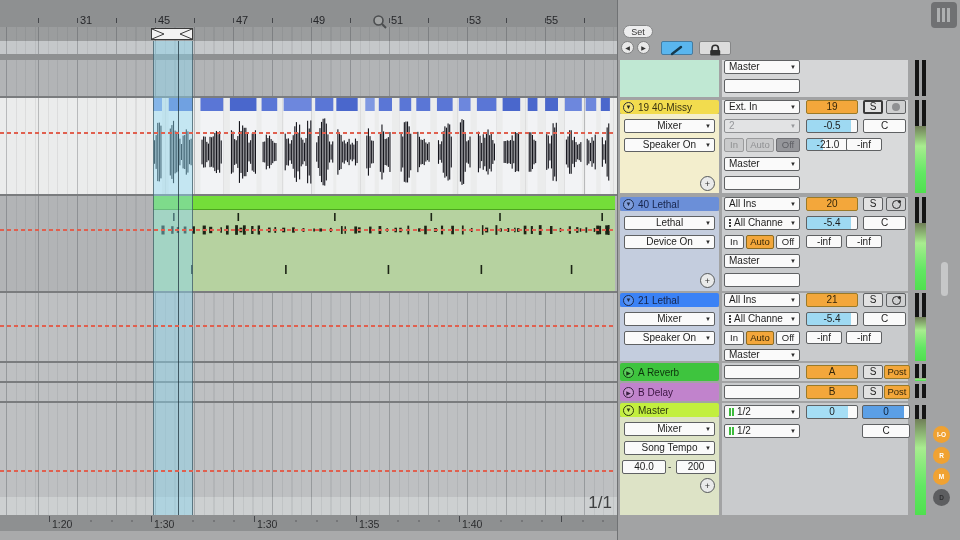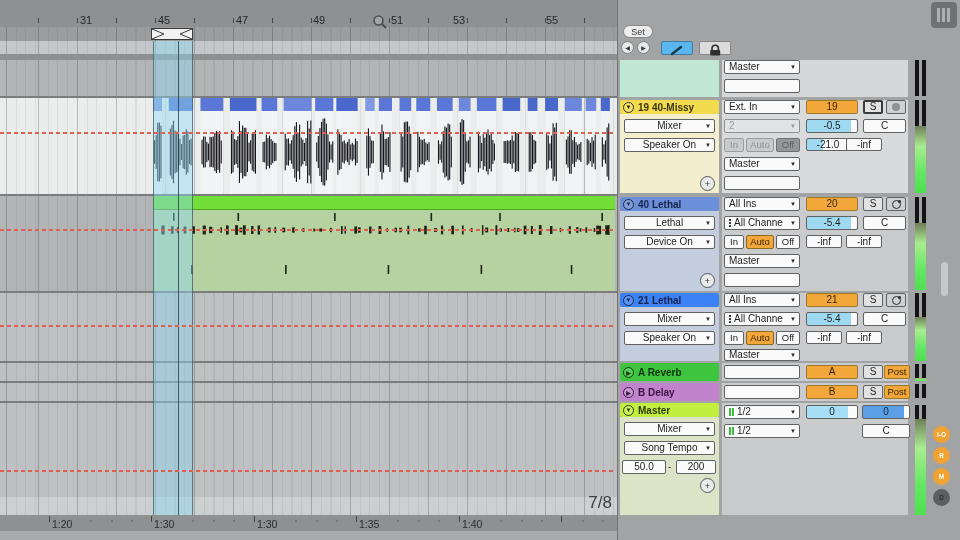--- a/index.html
+++ b/index.html
@@ -21,21 +21,21 @@
   .rlabel{position:absolute;font-size:11px;color:#26272a;top:1px}
   .dot{position:absolute;width:2px;height:2px;border-radius:50%;background:#6c6e70;top:5px}
   
   .tbox{position:absolute;box-sizing:border-box;background:#fafafa;border:1px solid #5f6163;
         border-radius:2px;font-size:10px;line-height:1;color:#1d1d1d;display:flex;align-items:center;
         justify-content:center;overflow:hidden;white-space:nowrap;z-index:12}
   .tl{justify-content:flex-start;padding-left:4px}
   .caret{position:absolute;right:3px;top:50%;transform:translateY(-50%);font-size:6px;color:#2a2a2a}
   .dis{background:#e2e3e4;color:#95979a;border-color:#8e9092}
   .dis .caret{color:#95979a}
-  .ttl{position:absolute;height:14px;display:flex;align-items:center;font-weight:bold;
+  .ttl{position:absolute;height:14px;display:flex;align-items:center;font-weight:normal;
        font-size:10px;padding-left:3px;box-sizing:border-box;z-index:12;border-radius:2px}
   .fold{width:11px;height:11px;border:1px solid #2c2f33;border-radius:50%;display:flex;align-items:center;
         justify-content:center;font-size:6px;color:#1d1d1d;margin-right:4px;box-sizing:border-box;background:rgba(255,255,255,0.15)}
   .plus{position:absolute;width:13px;height:13px;border:1px solid #55585a;border-radius:50%;
         background:#e9eaea;display:flex;align-items:center;justify-content:center;font-size:9px;color:#333;z-index:12}
   .mon{font-size:9.5px}
   .monoff19{background:#95969a;color:#5e5f64;border-color:#6f7074}
   .mongrey{background:#c9cacb;color:#8f9092;border-color:#9a9b9c}
   .auto-on{background:#f3a73b;border-color:#8a6a20;color:#362807}
   .numbox{background:#f3a73b;border-color:#9a7a28;color:#33260a}
@@ -73,21 +73,21 @@
       <div class="tick" style="left: 428px; top: 5px; height: 5px;"></div>
       <div class="tick" style="left: 467px; top: 5px; height: 5px;"></div>
       <div class="tick" style="left: 506px; top: 5px; height: 5px;"></div>
       <div class="tick" style="left: 545px; top: 5px; height: 5px;"></div>
       <div class="tick" style="left: 584px; top: 5px; height: 5px;"></div>
       <div class="rlabel" style="left: 80px;">31</div>
       <div class="rlabel" style="left: 158px;">45</div>
       <div class="rlabel" style="left: 236px;">47</div>
       <div class="rlabel" style="left: 313px;">49</div>
       <div class="rlabel" style="left: 391px;">51</div>
-      <div class="rlabel" style="left: 453px;">53</div>
+      <div class="rlabel" style="left: 469px;">53</div>
       <div class="rlabel" style="left: 546px;">55</div>
     </div>
 
   <svg class="abs" style="left:372px;top:14px;z-index:6" width="16" height="16">
     <circle cx="6.5" cy="6.5" r="4.5" fill="rgba(255,255,255,0.18)" stroke="#4c4e50" stroke-width="1.6"></circle>
     <line x1="10" y1="10" x2="14" y2="14" stroke="#4c4e50" stroke-width="2"></line>
   </svg>
 
   <div class="strip grid" style="top:27px;height:14px;background-color:#9b9d9e"></div>
 
@@ -433,21 +433,21 @@
 
   <div class="redline" style="top:132px"></div>
   <div class="redline" style="top:229px"></div>
   <div class="redline" style="top:325px"></div>
   <div class="redline" style="top:470px"></div>
 
   <div class="abs" style="left:153px;top:41px;width:40px;height:474px;z-index:3;
        background:rgba(140,216,240,0.45);border-left:1px solid rgba(55,80,90,0.7);border-right:1px solid rgba(55,80,90,0.7)"></div>
   <div class="abs" style="left:178px;top:41px;width:1px;height:474px;background:rgba(30,50,60,0.75);z-index:3"></div>
 
-  <div class="abs" style="left:548px;top:493px;width:64px;text-align:right;font-size:17px;color:#3f4041;z-index:5">7/8</div>
+  <div class="abs" style="left:548px;top:493px;width:64px;text-align:right;font-size:17px;color:#3f4041;z-index:5">1/1</div>
 
   <div class="strip" id="time-ruler" style="top:515px;height:32px;background:#8e9091;z-index:5">
       <div class="tick" style="left: 49px; top: 1px; height: 6px;"></div>
       <div class="rlabel" style="left: 52px; top: 3px; font-size: 10.5px; color: rgb(43, 44, 46);">1:20</div>
       <div class="dot" style="left: 69.5px;"></div>
       <div class="dot" style="left: 90px;"></div>
       <div class="dot" style="left: 110.5px;"></div>
       <div class="dot" style="left: 131px;"></div>
       <div class="tick" style="left: 151px; top: 1px; height: 6px;"></div>
       <div class="rlabel" style="left: 154px; top: 3px; font-size: 10.5px; color: rgb(43, 44, 46);">1:30</div>
@@ -675,21 +675,21 @@
 <div class="abs" style="left:620px;top:417px;width:99px;height:98px;background:#dde3c6;z-index:11"></div>
 <div class="abs" style="left:722px;top:403px;width:186px;height:112px;background:#c9cbcd;z-index:11"></div>
 <div class="tbox" style="left:624px;top:422px;width:91px;height:14px">
   <span>Mixer</span>
     <span class="caret">▼</span>
   </div>
 <div class="tbox" style="left:624px;top:441px;width:91px;height:14px">
   <span>Song Tempo</span>
     <span class="caret">▼</span>
   </div>
-<div class="tbox" style="left:622px;top:460px;width:44px;height:14px">50.0</div>
+<div class="tbox" style="left:622px;top:460px;width:44px;height:14px">40.0</div>
 <div class="abs" style="left:668px;top:461px;font-size:10px;color:#333;z-index:12">-</div>
 <div class="tbox" style="left:676px;top:460px;width:40px;height:14px">200</div>
 <div class="plus" style="left:700px;top:478px">+</div>
 <div class="tbox tl" style="left:724px;top:405px;width:76px;height:14px">
   <span class="mmicon"></span>
     <span>1/2</span>
     <span class="caret">▼</span>
   </div>
 <div class="tbox tl" style="left:724px;top:424px;width:76px;height:14px">
   <span class="mmicon"></span>

